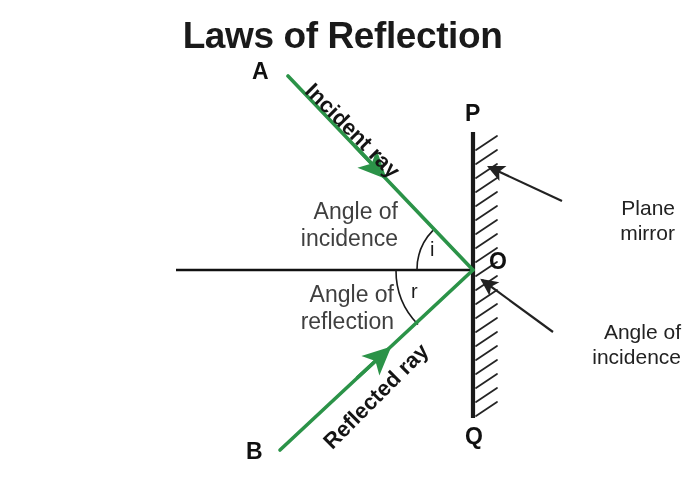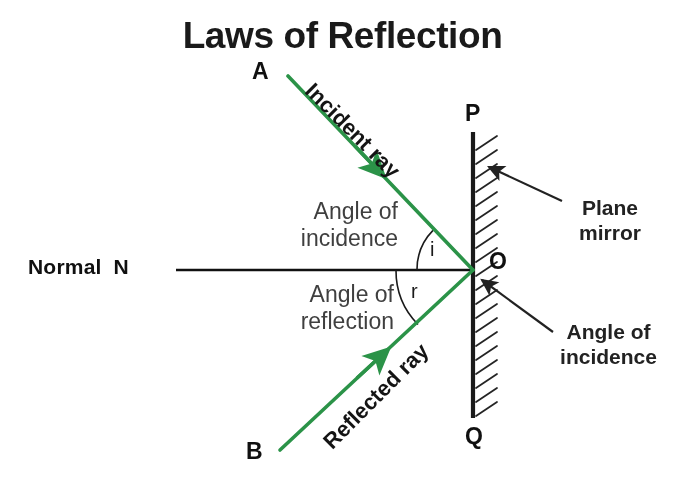--- a/index.html
+++ b/index.html
@@ -73,23 +73,23 @@
   
   .anglesym {
     font-size: 20px;
     color: #1a1a1a;
   }
   #sym-i { left: 430px; top: 238px; }
   #sym-r { left: 411px; top: 280px; }
   
   .callout {
     font-size: 21px;
-    font-weight: bold;
+    font-weight: normal;
     color: #222222;
-    text-align: center;
+    text-align: right;
   }
   #callout-mirror { left: 545px; top: 196px; width: 130px; }
   #callout-point { left: 536px; top: 320px; width: 145px; }
   
   .raylabel {
     position: absolute;
     font-size: 22px;
     font-weight: bold;
     color: #141414;
     white-space: pre;
@@ -164,21 +164,20 @@
   </svg>
 
   <div class="lbl" id="title">Laws of Reflection</div>
 
   <div class="lbl vertex" id="lbl-A">A</div>
   <div class="lbl vertex" id="lbl-B">B</div>
   <div class="lbl vertex" id="lbl-P">P</div>
   <div class="lbl vertex" id="lbl-Q">Q</div>
   <div class="lbl vertex" id="lbl-O">O</div>
 
-  <div class="lbl" id="lbl-normal">Normal  N</div>
 
   <div class="lbl grey-note" id="note-incidence">Angle of
 incidence</div>
   <div class="lbl grey-note" id="note-reflection">Angle of
 reflection</div>
 
   <div class="lbl anglesym" id="sym-i">i</div>
   <div class="lbl anglesym" id="sym-r">r</div>
 
   <div class="lbl callout" id="callout-mirror">Plane

